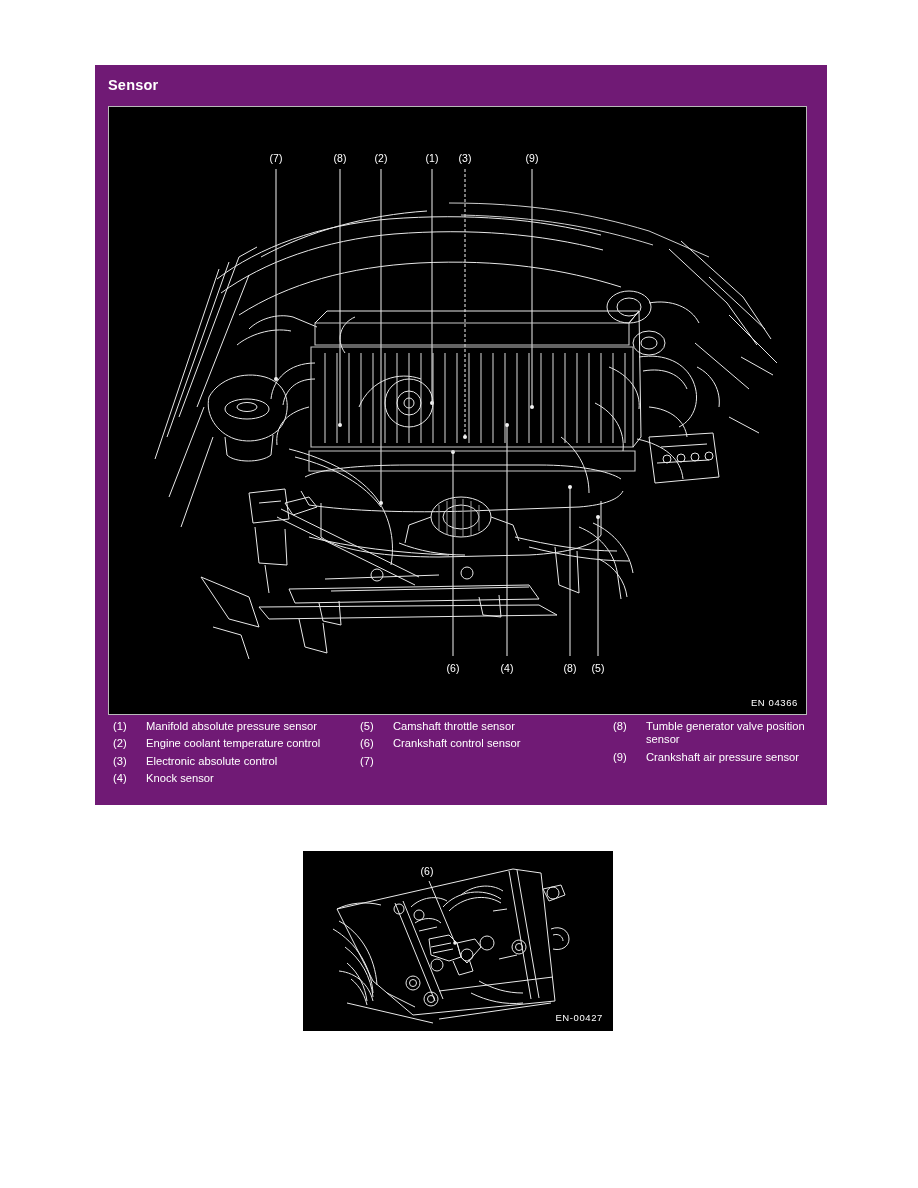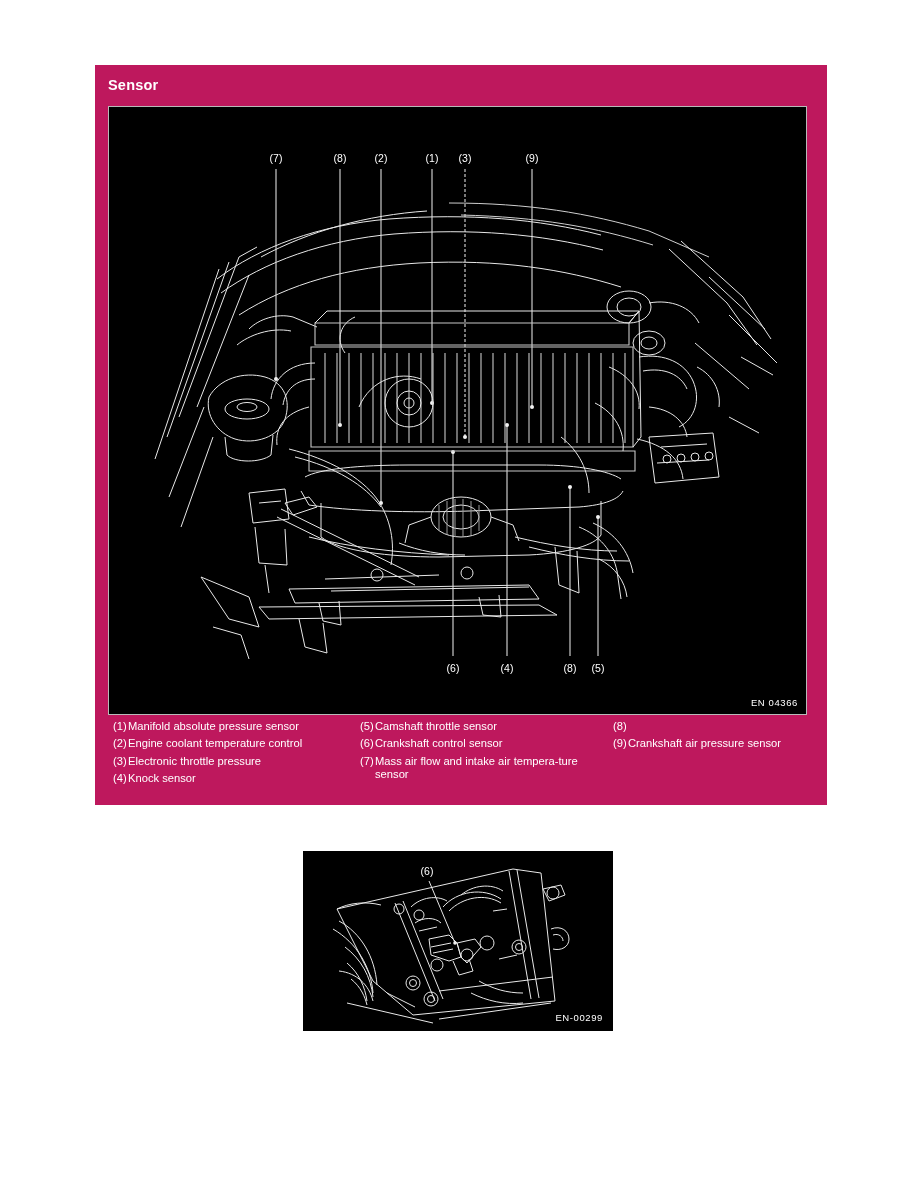--- a/index.html
+++ b/index.html
@@ -15,21 +15,21 @@
     position: relative;
   }
 
   
   #sensor-panel {
     position: absolute;
     left: 95px;
     top: 65px;
     width: 732px;
     height: 740px;
-    background: #be185d;
+    background: #701a75;
   }
 
   #panel-title {
     position: absolute;
     left: 13px;
     top: 12px;
     color: #ffffff;
     font-size: 14.5px;
     font-weight: bold;
     letter-spacing: 0.2px;
@@ -91,21 +91,21 @@
     min-height: 13.2px;
   }
   .legend-num {
     position: absolute;
     left: 0;
     top: 0;
     width: 28px;
   }
   .legend-label {
     display: block;
-    margin-left: 15px;
+    margin-left: 33px;
   }
 
   
   #figure2-box {
     position: absolute;
     left: 303px;
     top: 851px;
     width: 310px;
     height: 180px;
     background: #000000;
@@ -349,46 +349,46 @@
       <div class="legend-row">
         <span class="legend-num">(1)</span>
         <span class="legend-label">Manifold absolute pressure sensor</span>
       </div>
       <div class="legend-row">
         <span class="legend-num">(2)</span>
         <span class="legend-label">Engine coolant temperature control</span>
       </div>
       <div class="legend-row">
         <span class="legend-num">(3)</span>
-        <span class="legend-label">Electronic throttle pressure</span>
+        <span class="legend-label">Electronic absolute control</span>
       </div>
       <div class="legend-row">
         <span class="legend-num">(4)</span>
         <span class="legend-label">Knock sensor</span>
       </div>
     </div>
 
     <div class="legend-col" id="legend-col-2">
       <div class="legend-row">
         <span class="legend-num">(5)</span>
         <span class="legend-label">Camshaft throttle sensor</span>
       </div>
       <div class="legend-row">
         <span class="legend-num">(6)</span>
         <span class="legend-label">Crankshaft control sensor</span>
       </div>
       <div class="legend-row">
         <span class="legend-num">(7)</span>
-        <span class="legend-label">Mass air flow and intake air tempera-ture sensor</span>
       </div>
     </div>
 
     <div class="legend-col" id="legend-col-3">
       <div class="legend-row">
         <span class="legend-num">(8)</span>
+        <span class="legend-label">Tumble generator valve position sensor</span>
       </div>
       <div class="legend-row">
         <span class="legend-num">(9)</span>
         <span class="legend-label">Crankshaft air pressure sensor</span>
       </div>
     </div>
 
   </div>
 </div>
 
@@ -454,14 +454,14 @@
     <path class="d" d="M84 142 L112 156"></path>
     <path class="d" d="M176 130 C190 138 204 142 220 142"></path>
     <path class="d" d="M168 142 C184 150 202 154 220 152"></path>
 
     <path class="d" d="M112 72 C120 66 132 66 138 72"></path>
     <path class="d" d="M116 80 L134 76"></path>
     <path class="d" d="M190 60 L204 58"></path>
     <path class="d" d="M196 108 L214 104"></path>
   </svg>
 
-  <div class="img-code" id="figure2-code">EN-00299</div>
+  <div class="img-code" id="figure2-code">EN-00427</div>
 </div>
 
 </body></html>

